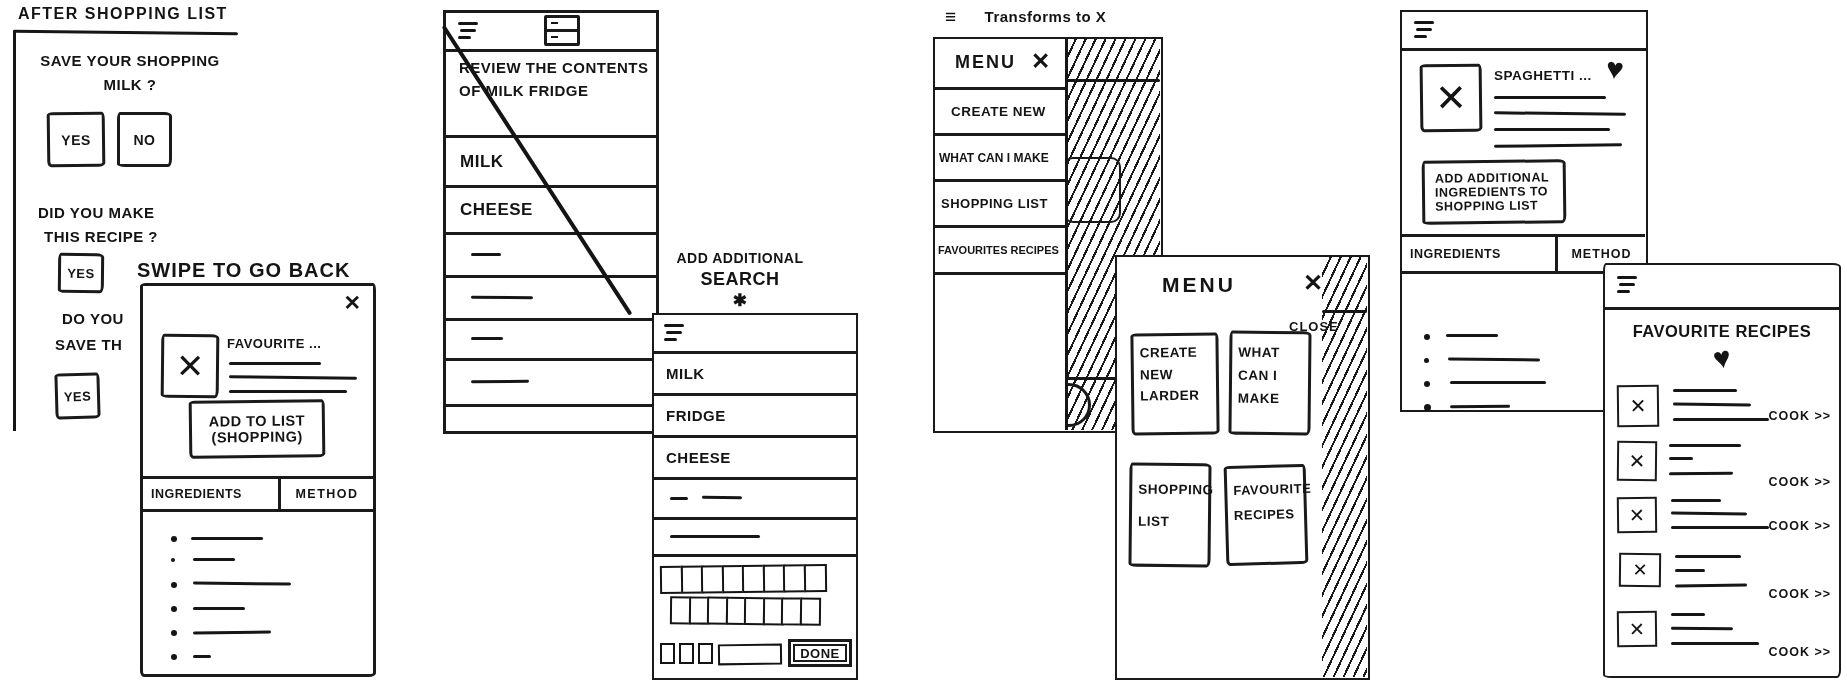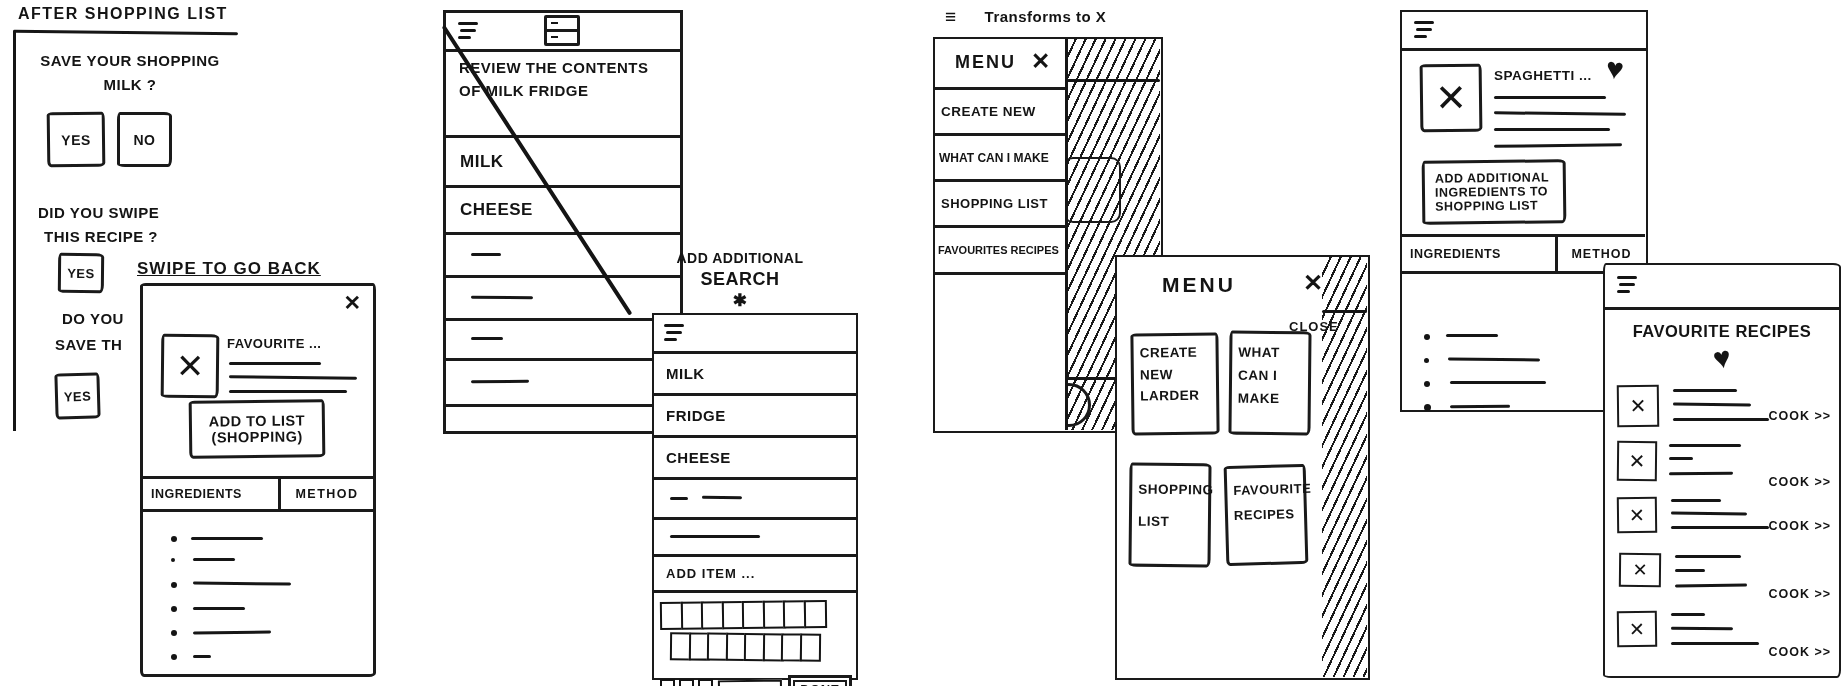--- a/index.html
+++ b/index.html
@@ -34,29 +34,29 @@
 
   <div class="abs hand" style="left:18px;top:5px;font-size:16px;letter-spacing:1.5px;">AFTER SHOPPING LIST</div>
   <div class="ln t2" style="left:13px;top:31px;width:225px;"></div>
   <div class="vln" style="left:13px;top:31px;height:400px;"></div>
 
   <div class="abs hand" style="left:30px;top:52px;width:200px;text-align:center;font-size:15px;">SAVE YOUR SHOPPING</div>
   <div class="abs hand" style="left:30px;top:76px;width:200px;text-align:center;font-size:15px;">MILK ?</div>
   <div class="box r1 abs hand t1" style="left:47px;top:112px;width:58px;height:55px;font-size:14px;">YES</div>
   <div class="box r2 abs hand" style="left:117px;top:112px;width:55px;height:55px;font-size:14px;">NO</div>
 
-  <div class="abs hand" style="left:38px;top:204px;font-size:15px;">DID YOU SWIPE</div>
+  <div class="abs hand" style="left:38px;top:204px;font-size:15px;">DID YOU MAKE</div>
   <div class="abs hand" style="left:44px;top:228px;font-size:15px;">THIS RECIPE ?</div>
   <div class="box r2 abs hand t2" style="left:58px;top:253px;width:46px;height:40px;font-size:13px;">YES</div>
 
   <div class="abs hand" style="left:62px;top:310px;font-size:15px;">DO YOU</div>
   <div class="abs hand" style="left:55px;top:336px;font-size:15px;">SAVE TH</div>
   <div class="box r1 abs hand t3" style="left:55px;top:373px;width:45px;height:46px;font-size:13px;">YES</div>
 
-  <div class="abs hand" style="left:137px;top:259px;font-size:17px;letter-spacing:1px;z-index:3;text-decoration:underline;">SWIPE TO GO BACK</div>
+  <div class="abs hand" style="left:137px;top:259px;font-size:20px;letter-spacing:1px;z-index:3;">SWIPE TO GO BACK</div>
 
   <div class="card r1" style="left:140px;top:283px;width:236px;height:394px;z-index:2;">
     <div class="abs xmark" style="right:12px;top:6px;font-size:21px;">✕</div>
     <div class="imgbox r2 abs t2" style="left:18px;top:48px;width:58px;height:64px;">
         <span>✕</span>
       </div>
     <div class="abs hand" style="left:84px;top:50px;font-size:13px;">FAVOURITE ...</div>
     <div class="ln" style="left:86px;top:76px;width:92px;"></div>
     <div class="ln t2" style="left:86px;top:90px;width:128px;"></div>
     <div class="ln" style="left:86px;top:104px;width:118px;"></div>
@@ -75,21 +75,21 @@
     <div class="bullet" style="left:28px;top:296px;"></div>
       <div class="ln t2" style="left:50px;top:296px;width:98px;"></div>
     <div class="bullet" style="left:28px;top:320px;"></div>
       <div class="ln" style="left:50px;top:321px;width:52px;"></div>
     <div class="bullet" style="left:28px;top:344px;"></div>
       <div class="ln t1" style="left:50px;top:345px;width:78px;"></div>
     <div class="bullet" style="left:28px;top:368px;"></div>
       <div class="ln" style="left:50px;top:369px;width:18px;"></div>
   </div>
 
-  <div class="card" style="left:443px;top:10px;width:240px;height:424px;z-index:1;">
+  <div class="card" style="left:443px;top:10px;width:216px;height:424px;z-index:1;">
     <div style="height:36px;border-bottom:3px solid #1a1a1a;position:relative;">
       <div class="burger abs" style="left:12px;top:5px;">
           <i></i>
           <i></i>
           <i></i>
         </div>
       <div class="abs" style="left:98px;top:2px;width:36px;height:31px;border:3px solid #1a1a1a;border-radius:2px;">
         <div style="height:11px;border-bottom:3px solid #1a1a1a;position:relative;">
             <span style="position:absolute;left:4px;top:4px;width:7px;height:2px;background:#141414;"></span>
           </div>
@@ -134,21 +134,20 @@
     <div class="hand" style="height:39px;border-bottom:3px solid #1a1a1a;font-size:15px;display:flex;align-items:center;padding-left:12px;">MILK</div>
     <div class="hand" style="height:39px;border-bottom:3px solid #1a1a1a;font-size:15px;display:flex;align-items:center;padding-left:12px;">FRIDGE</div>
     <div class="hand" style="height:39px;border-bottom:3px solid #1a1a1a;font-size:15px;display:flex;align-items:center;padding-left:12px;">CHEESE</div>
     <div style="height:37px;border-bottom:3px solid #1a1a1a;position:relative;">
       <span class="ln" style="left:16px;top:17px;width:18px;"></span>
         <span class="ln t2" style="left:48px;top:16px;width:40px;"></span>
     </div>
     <div style="height:34px;border-bottom:3px solid #1a1a1a;position:relative;">
       <span class="ln" style="left:16px;top:15px;width:90px;"></span>
     </div>
-    <div class="hand" style="height:33px;border-bottom:3px solid #1a1a1a;font-size:13px;display:flex;align-items:center;padding-left:12px;letter-spacing:1px;">ADD ITEM ...</div>
     <div style="position:relative;height:130px;">
       <div class="abs t1" style="left:6px;top:8px;display:flex;">
         <span class="key" style="width:23px;height:28px;margin-right:-2.5px;"></span>
           <span class="key" style="width:23px;height:28px;margin-right:-2.5px;"></span>
           <span class="key" style="width:23px;height:28px;margin-right:-2.5px;"></span>
           <span class="key" style="width:23px;height:28px;margin-right:-2.5px;"></span>
           <span class="key" style="width:23px;height:28px;margin-right:-2.5px;"></span>
           <span class="key" style="width:23px;height:28px;margin-right:-2.5px;"></span>
           <span class="key" style="width:23px;height:28px;margin-right:-2.5px;"></span>
           <span class="key" style="width:23px;height:28px;"></span>
@@ -181,21 +180,21 @@
     <div class="ln" style="left:132px;top:40px;width:93px;"></div>
     <div class="ln" style="left:132px;top:338px;width:93px;"></div>
     <div class="abs" style="left:128px;top:118px;width:58px;height:66px;border:2.5px solid #1a1a1a;border-radius:10px;"></div>
     <div class="abs" style="left:112px;top:344px;width:44px;height:44px;border:3px solid #1a1a1a;border-radius:50%;"></div>
     <div class="abs vln" style="left:130px;top:0;height:391px;"></div>
     <div class="abs" style="left:0;top:0;width:130px;height:391px;background:#fff;">
       <div style="height:48px;border-bottom:3px solid #1a1a1a;position:relative;">
         <span class="hand abs" style="left:20px;top:13px;font-size:18px;letter-spacing:2px;">MENU</span>
         <span class="abs xmark" style="left:96px;top:11px;font-size:23px;">✕</span>
       </div>
-      <div class="hand" style="height:43px;border-bottom:3px solid #1a1a1a;display:flex;align-items:center;padding-left:6px;font-size:13.5px;">CREATE NEW</div>
+      <div class="hand" style="height:43px;border-bottom:3px solid #1a1a1a;display:flex;align-items:center;padding-left:16px;font-size:13.5px;">CREATE NEW</div>
       <div class="hand" style="height:43px;border-bottom:3px solid #1a1a1a;display:flex;align-items:center;padding-left:4px;font-size:12px;letter-spacing:0;">WHAT CAN I MAKE</div>
       <div class="hand" style="height:43px;border-bottom:3px solid #1a1a1a;display:flex;align-items:center;padding-left:6px;font-size:13px;">SHOPPING LIST</div>
       <div class="hand" style="height:44px;border-bottom:3px solid #1a1a1a;display:flex;align-items:center;padding-left:3px;font-size:11px;letter-spacing:0;">FAVOURITES RECIPES</div>
     </div>
   </div>
 
   <div class="card" style="left:1115px;top:255px;width:255px;height:425px;z-index:2;border-width:2.5px;">
     <div class="abs hatch" style="left:205px;top:0;width:45px;height:420px;"></div>
     <div class="ln" style="left:205px;top:53px;width:45px;"></div>
     <span class="hand abs" style="left:45px;top:16px;font-size:21px;letter-spacing:3px;">MENU</span>

